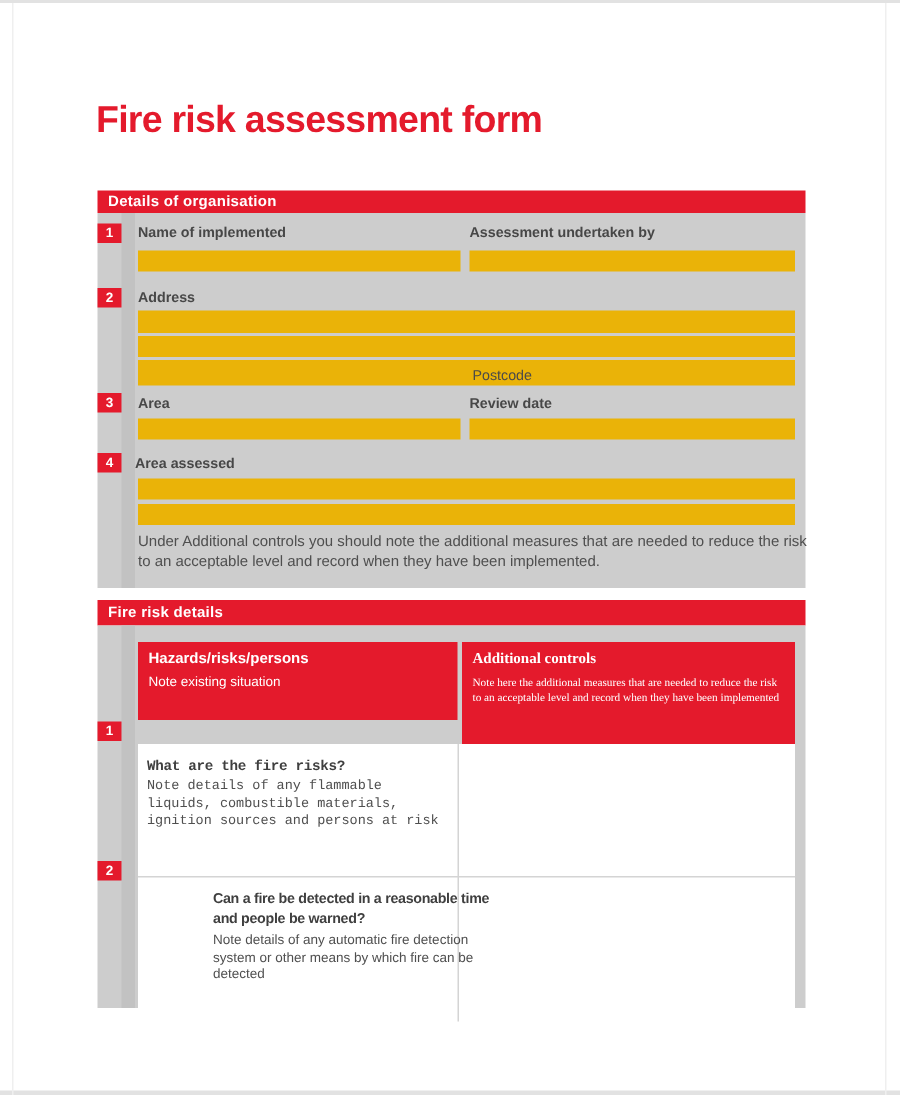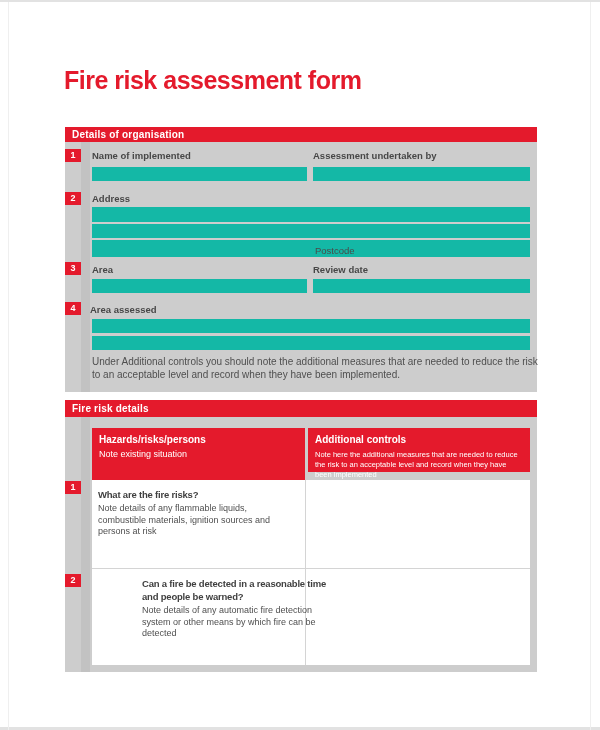--- a/index.html
+++ b/index.html
@@ -34,21 +34,21 @@
   #panel-org  .panel-body { height:250px; }
   #panel-fire .panel-body { height:255px; }
 
   .gutter { position:absolute; left:16px; top:0; bottom:0; width:9px; background:var(--gutter); }
 
   .numbox {
     position:absolute; left:0; width:16px; height:13px; background:var(--red);
     color:#fff; font-size:9px; font-weight:bold; text-align:center; line-height:13px;
   }
   .flabel { position:absolute; font-size:9.5px; font-weight:bold; color:var(--text); white-space:nowrap; }
-  .input  { position:absolute; background:#14b8a6; height:14px; }
+  .input  { position:absolute; background:#eab308; height:14px; }
 
   
   .n1 { top:7px; }  .n2 { top:50px; } .n3 { top:120px; } .n4 { top:160px; }
   .l-name   { left:27px;  top:8px; }
   .l-under  { left:248px; top:8px; }
   .l-addr   { left:27px;  top:51px; }
   .l-date   { left:27px;  top:122px; }
   .l-review { left:248px; top:122px; }
   .l-area   { left:25px;  top:162px; }
 
@@ -66,32 +66,32 @@
 
   .note { position:absolute; left:27px; top:214px; width:447px;
           font-size:10px; line-height:12.5px; color:#4f4f4f; }
 
   
   .rtable { position:absolute; left:27px; top:11px; width:438px; }
   .rt-header { display:flex; }
   .rt-h-left  { width:213px; height:52px; box-sizing:border-box; background:var(--red);
                 color:#fff; padding:6px 8px 0 7px; }
   .rt-gap     { width:3px; }
-  .rt-h-right { flex:1; height:44px; box-sizing:border-box; background:var(--red);
-                color:#fff; padding:6px 8px 0 7px; }
+  .rt-h-right { flex:1; height:68px; box-sizing:border-box; background:var(--red);
+                color:#fff; padding:6px 8px 0 7px;font-family:Liberation Serif, serif; }
   .rt-h-title { font-size:10px; font-weight:bold; }
   .rt-h-sub   { font-size:9px; margin-top:4px; }
   .rt-h-right .rt-h-sub { font-size:7.5px; line-height:10px; margin-top:5px; }
 
   .rt-body { position:relative; background:#fff; height:185px; }
   .vdiv { position:absolute; left:213px; top:0; bottom:0; width:1px; background:#d4d4d4; }
   .hdiv { position:absolute; left:0; right:0; top:88px; height:1px; background:#d4d4d4; }
 
   .rt-cell-q { position:absolute; left:0; width:213px; box-sizing:border-box; padding:8px 8px 0 6px; }
-  .cq1 { top:0;    height:88px; }
+  .cq1 { top:0;    height:88px;font-family:Liberation Mono, monospace; }
   .cq2 { top:89px; height:96px;margin-left:44px; }
   .rt-cell-a { position:absolute; left:214px; right:0; }
   .ca1 { top:0;    height:88px; }
   .ca2 { top:89px; height:96px; }
   .q    { font-size:9.5px; font-weight:bold; letter-spacing:-0.2px; color:#3f3f3f; line-height:13px; }
   .hint { font-size:9px; line-height:11.5px; margin-top:2px; color:#4f4f4f; }
 
   .fn1 { top:64px; }  .fn2 { top:157px; }
 </style>
 </head>

